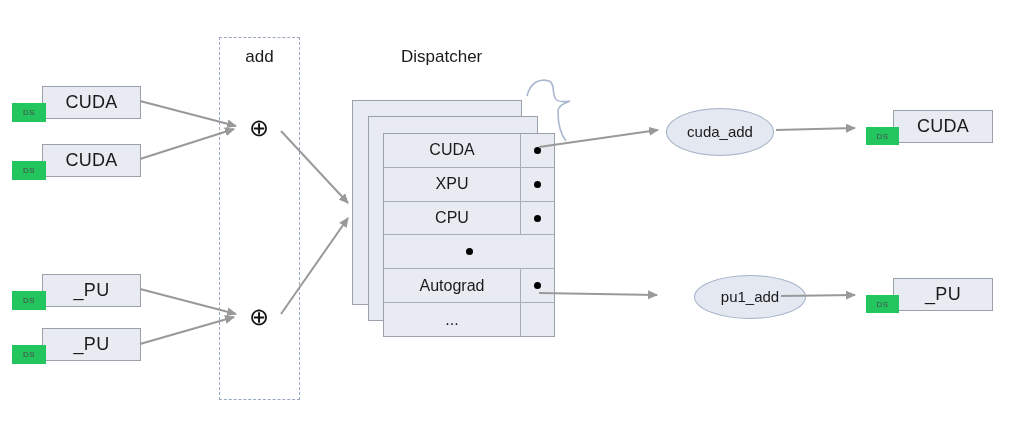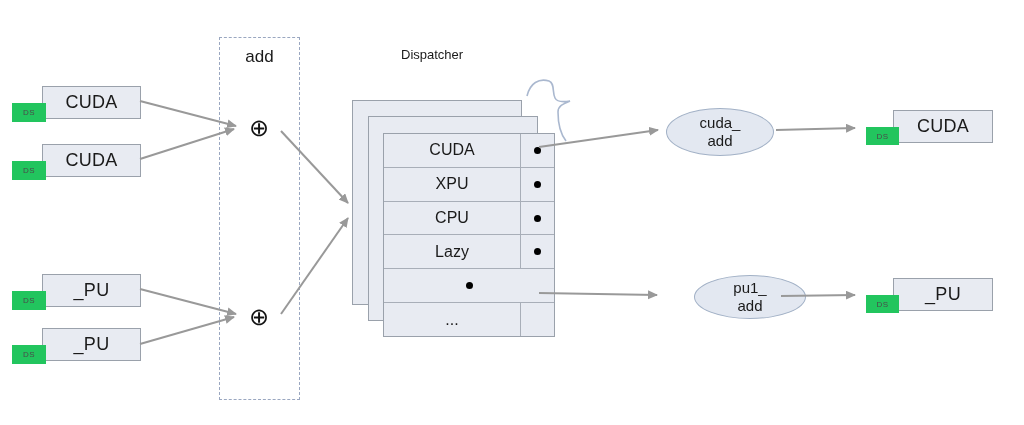--- a/index.html
+++ b/index.html
@@ -40,24 +40,24 @@
   .drow:first-child{border-top:none;}
   .dcell-label{
     width:137px;display:flex;align-items:center;justify-content:center;
     font-size:16px;border-right:1px solid #a8aeb8;box-sizing:border-box;
   }
   .dcell-dot{flex:1;display:flex;align-items:center;justify-content:center;}
   .bullet{width:7px;height:7px;border-radius:50%;background:#000;}
   
   .kernel{
     position:absolute;border-radius:50%;background:#e3e8f1;border:1.5px solid #a2b1c6;
-    display:flex;flex-direction:column;align-items:center;justify-content:center;
+    display:flex;flex-direction:row;align-items:center;justify-content:center;
     font-size:15px;line-height:1.2;z-index:2;box-sizing:border-box;
   }
-  .title-label{position:absolute;font-size:13px;}
+  .title-label{position:absolute;font-size:17px;}
   .overlay{position:absolute;left:0;top:0;width:1024px;height:425px;z-index:5;pointer-events:none;}
 </style>
 </head>
 <body>
 
 <div class="canvas">
 
   <div class="tbox" style="left:42px;top:86px;width:97px;height:31px">CUDA</div>
   <div class="ds" style="left:12px;top:103px;width:34px;height:19px">DS</div>
 
@@ -94,26 +94,26 @@
           <span class="bullet"></span>
         </div>
     </div>
     <div class="drow">
       <div class="dcell-label">CPU</div>
       <div class="dcell-dot">
           <span class="bullet"></span>
         </div>
     </div>
     <div class="drow">
-      <div class="dcell-label">Lazy</div>
       <div class="dcell-dot">
           <span class="bullet"></span>
         </div>
     </div>
     <div class="drow">
+      <div class="dcell-label">Autograd</div>
       <div class="dcell-dot">
           <span class="bullet"></span>
         </div>
     </div>
     <div class="drow">
       <div class="dcell-label">...</div>
       <div class="dcell-dot"></div>
     </div>
   </div>
 

